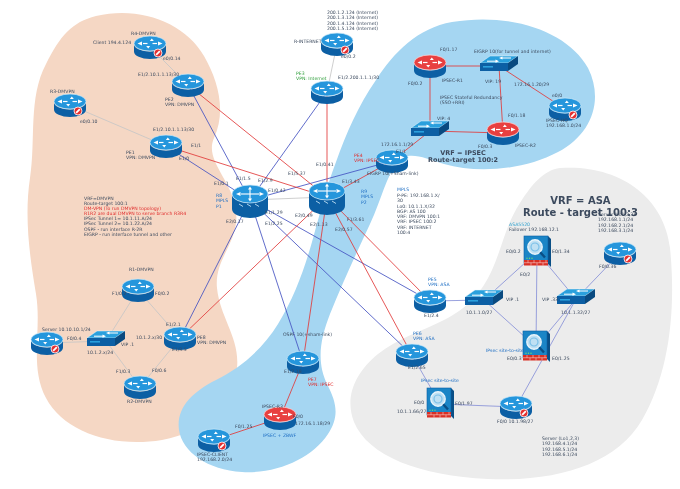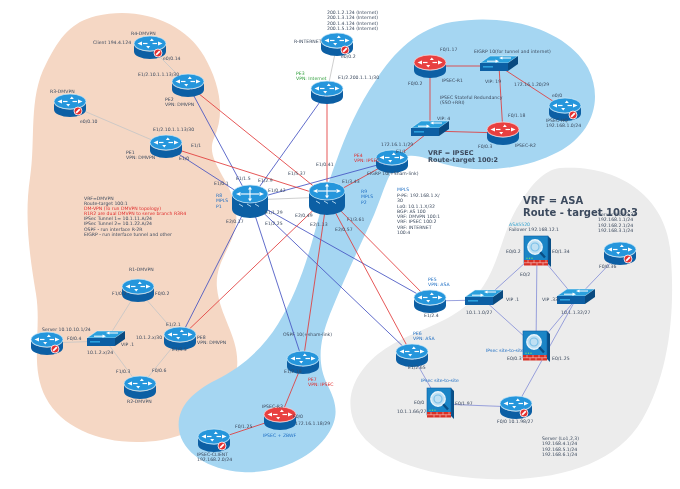--- a/index.html
+++ b/index.html
@@ -1,21 +1,21 @@
 <!DOCTYPE html>
 <html><head>
 <meta charset="utf-8">
 <style>
   html,body{margin:0;padding:0;background:#fff;}
   #frame{position:relative;width:680px;height:489px;background:#ffffff;overflow:hidden;
          font-family:"DejaVu Sans", sans-serif;}
   #diagram-svg{position:absolute;left:0;top:0;}
   #labels-layer{position:absolute;left:0;top:0;width:680px;height:489px;pointer-events:none;}
   .lbl{position:absolute;font-size:4.6px;line-height:1.15;color:#3c4a5e;white-space:pre-line;}
-  .lbl.big{font-weight:700;}
+  .lbl.big{font-weight:700;text-align:center;}
 </style>
 </head>
 <body>
 
 <div id="frame">
   <svg id="diagram-svg" width="680" height="489" viewBox="0 0 680 489">
     <defs>
       <g id="sym-router">
         <path d="M -16 -3 A 16 7.5 0 0 0 16 -3 L 16 4.5 A 16 7.5 0 0 1 -16 4.5 Z" fill="#0c5fa4"></path>
         <ellipse cx="0" cy="-3.5" rx="16" ry="7.5" fill="#2596dc" stroke="#cfe9f8" stroke-width="0.7"></ellipse>

